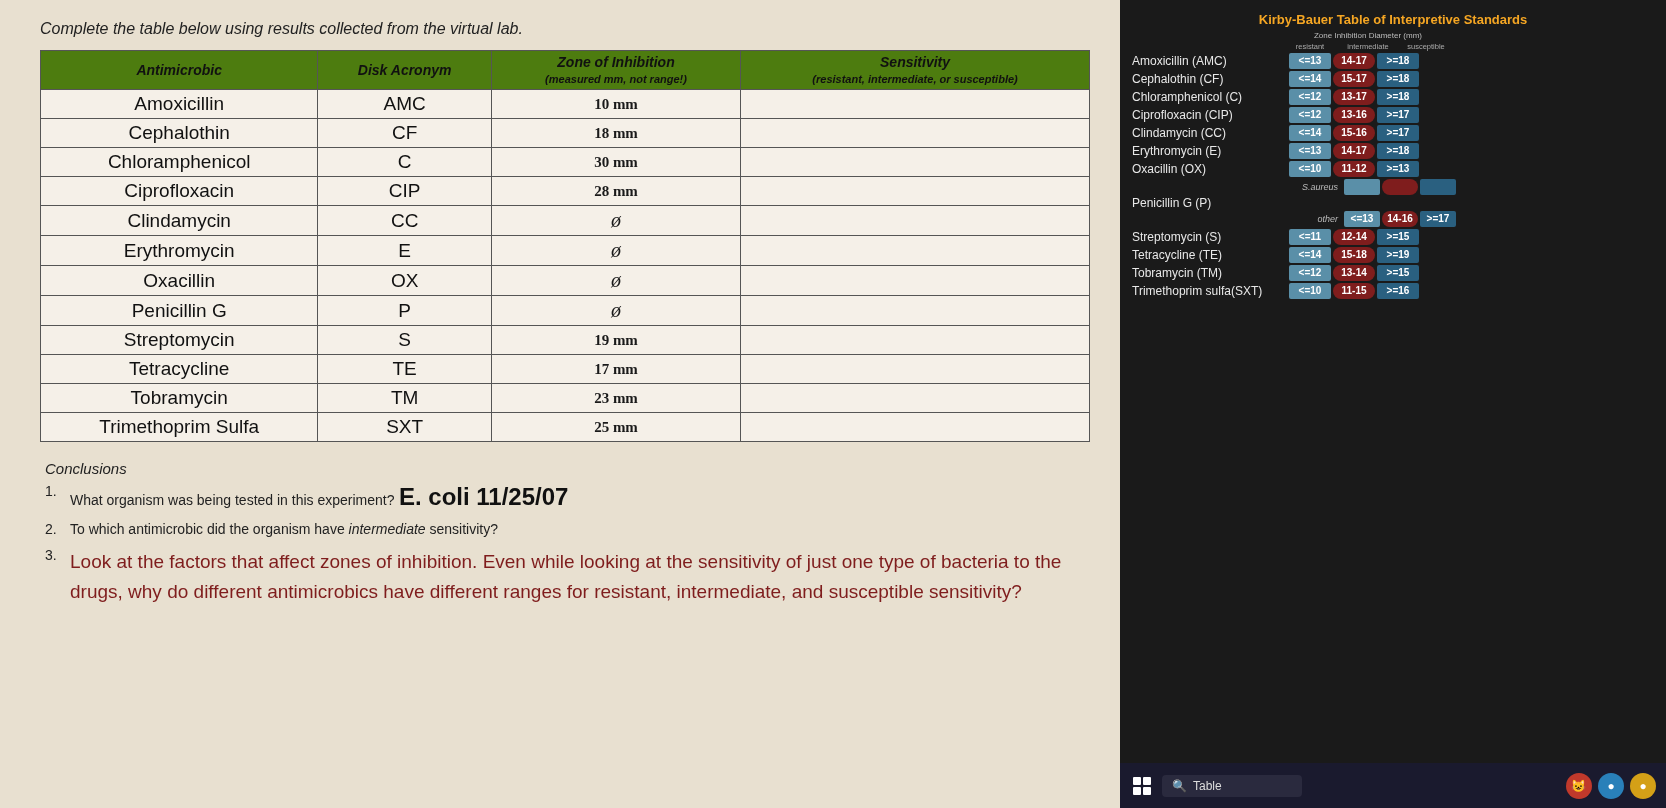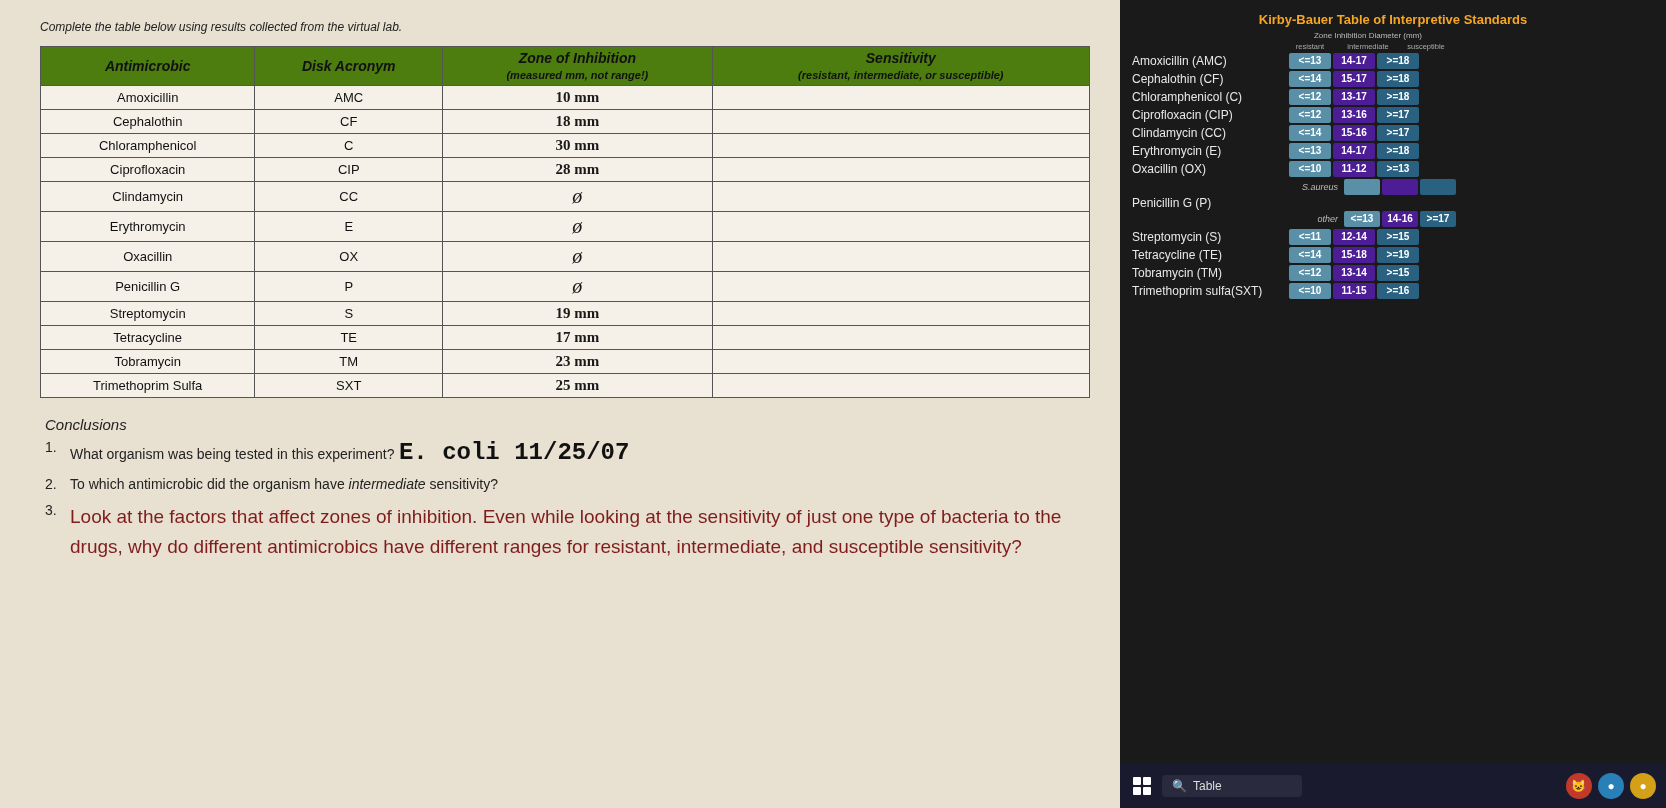--- a/index.html
+++ b/index.html
@@ -16,38 +16,38 @@
     
     .paper-section {
       flex: 0 0 1120px;
       background: #e8e0d0;
       padding: 20px 30px 20px 40px;
       position: relative;
       overflow: hidden;
     }
 
     .paper-instruction {
-      font-size: 12px;
+      font-size: 16px;
       color: #222;
       margin-bottom: 12px;
       font-style: italic;
     }
 
     
     .antibiotic-table {
       width: 100%;
       border-collapse: collapse;
       margin-bottom: 18px;
       background: #f5f0e8;
     }
     .antibiotic-table th, .antibiotic-table td {
       border: 1px solid #555;
       padding: 3px 8px;
       text-align: center;
-      font-size: 13px;
+      font-size: 19px;
       color: #111;
     }
     .antibiotic-table thead th {
       font-style: italic;
       font-weight: bold;
       background: #4d7c0f;
       font-size: 14px;
     }
     .antibiotic-table td.handwritten {
       font-family: 'Segoe Script', 'Brush Script MT', cursive;
@@ -81,21 +81,21 @@
     .conclusion-number {
       font-size: 14px;
       min-width: 25px;
       color: #222;
     }
     .conclusion-text {
       font-size: 14px;
       color: #222;
     }
     .handwritten-answer {
-      font-family: Liberation Mono, monospace;
+      font-family: Liberation Sans, sans-serif;
       font-size: 24px;
       font-weight: bold;
       display: inline;
       color: #111;
     }
     .q3-row {
       font-size: 19px;
       color: #7f1d1d;
       line-height: 1.6;
     }
@@ -146,21 +146,21 @@
       display: flex;
       align-items: center;
       justify-content: center;
       font-size: 10px;
       font-weight: bold;
       color: #fff;
       margin-left: 2px;
       border-radius: 2px;
     }
     .kb-cell.resistant { background: #5a8fa8; }
-    .kb-cell.intermediate { background: #4c1d95; }
+    .kb-cell.intermediate { background: #7f1d1d; border-radius: 9px; }
     .kb-cell.susceptible { background: #2a6080; }
 
     
     .taskbar {
       height: 45px;
       background: #1a1a2e;
       display: flex;
       align-items: center;
       padding: 0 10px;
       gap: 8px;

